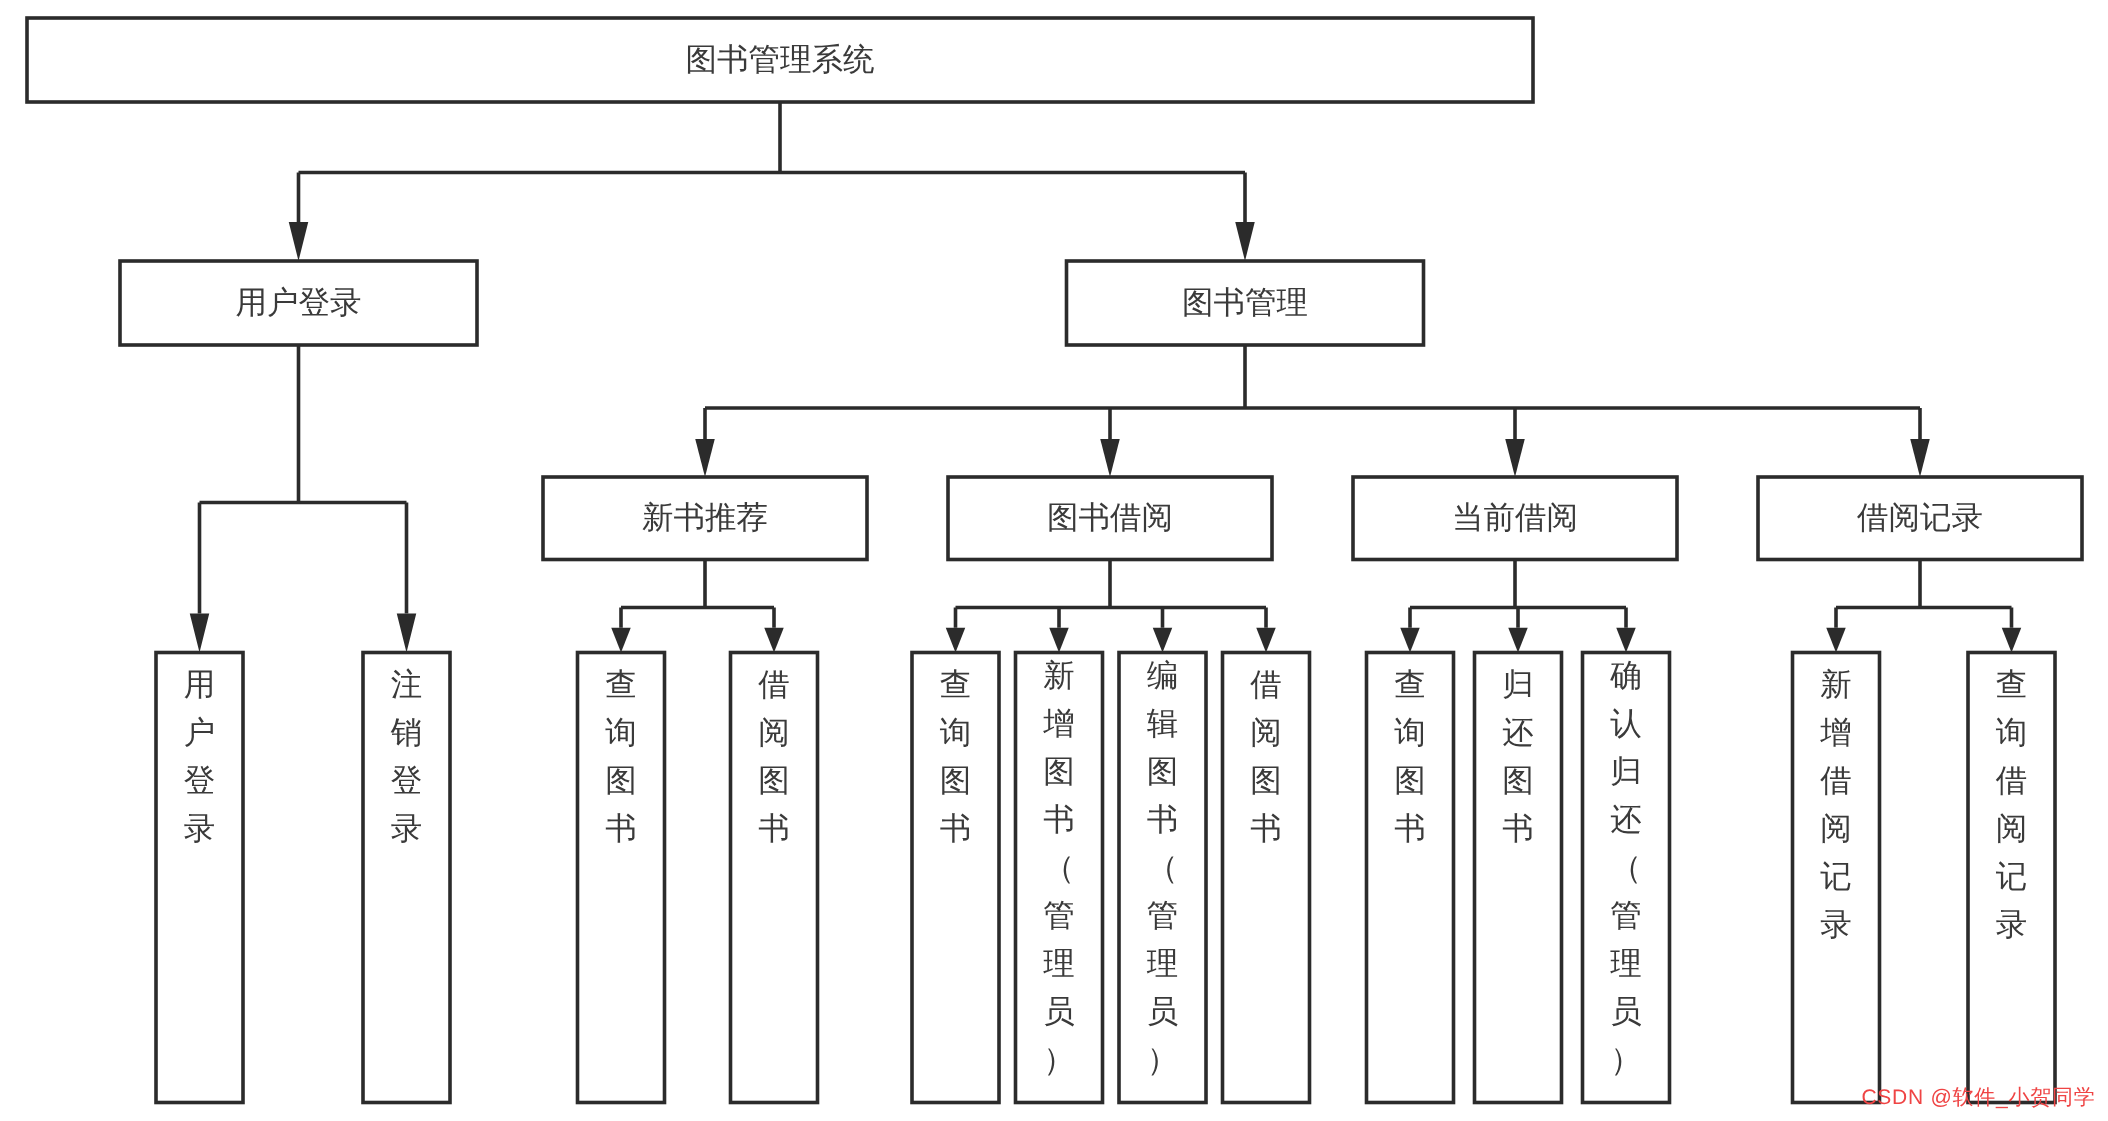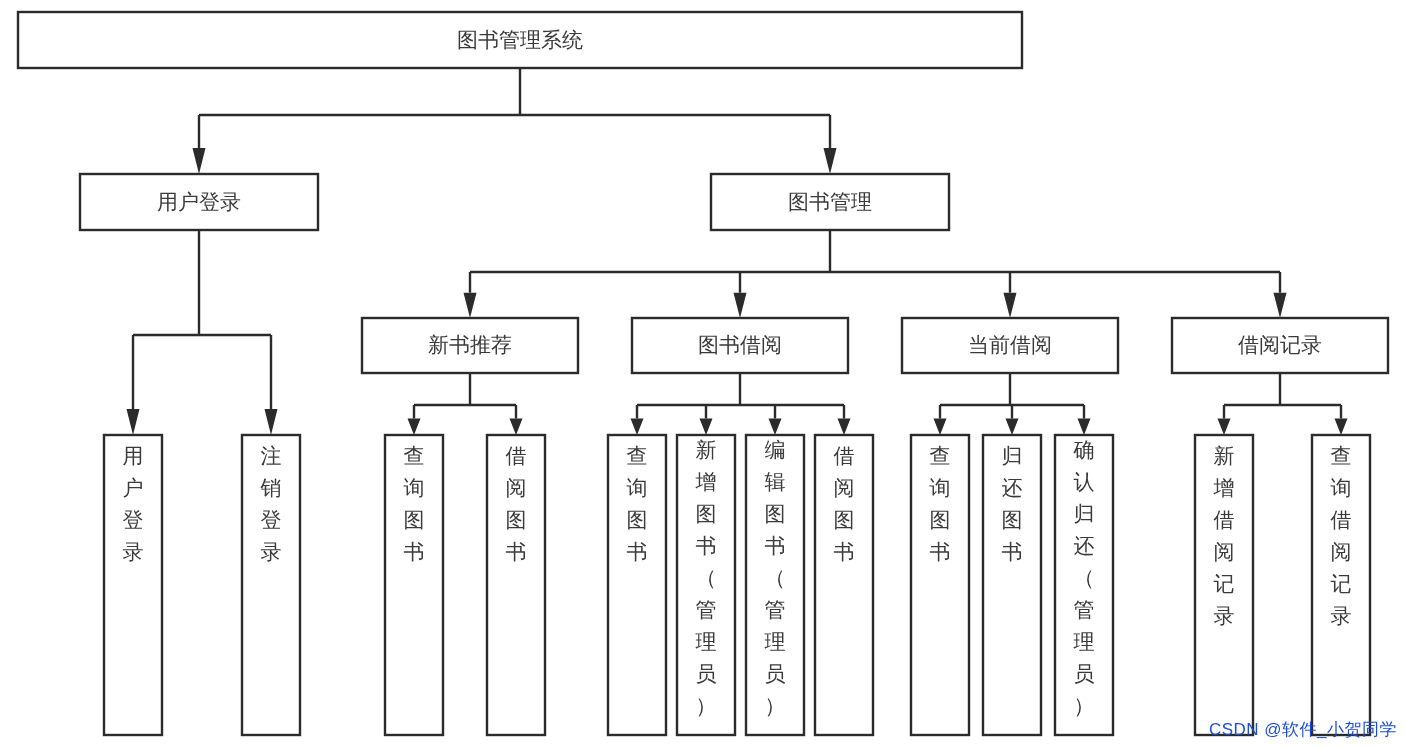--- a/index.html
+++ b/index.html
@@ -53,23 +53,23 @@
   .node-label-vertical {
     fill: #3a3a3a;
     font-family: "Liberation Sans", "DejaVu Sans", sans-serif;
     font-size: 21px;
     text-anchor: middle;
   }
   .watermark-text {
     position: absolute;
     right: 8px;
     bottom: 6px;
-    color: #1d4ed8;
-    font-family: "Liberation Sans", "DejaVu Sans", sans-serif;
-    font-size: 17px;
+    color: #ef4444;
+    font-family: "Liberation Sans", "DejaVu Sans", sans-serif;
+    font-size: 14px;
     letter-spacing: 0.5px;
     white-space: nowrap;
     user-select: none;
   }
 </style>
 </head>
 <body>
 
 <div id="diagram-root">
   <svg class="diagram-canvas" viewBox="0 0 1405 747" xmlns="http://www.w3.org/2000/svg">

